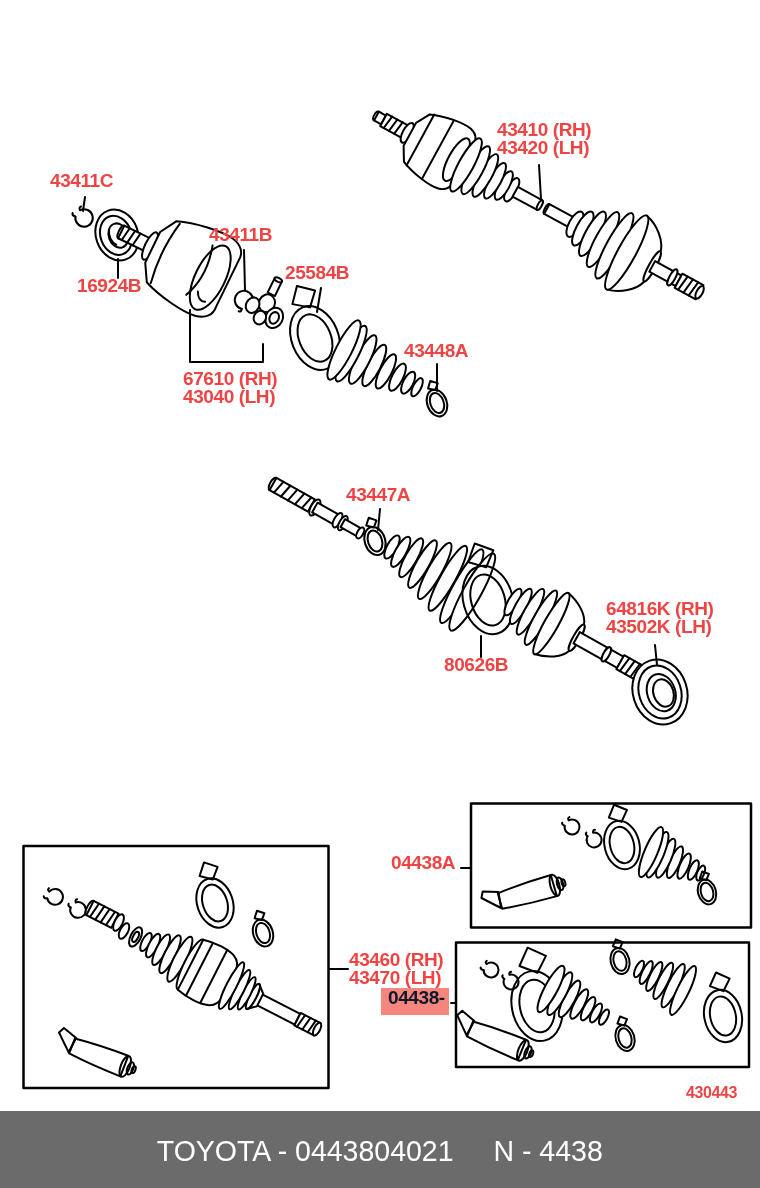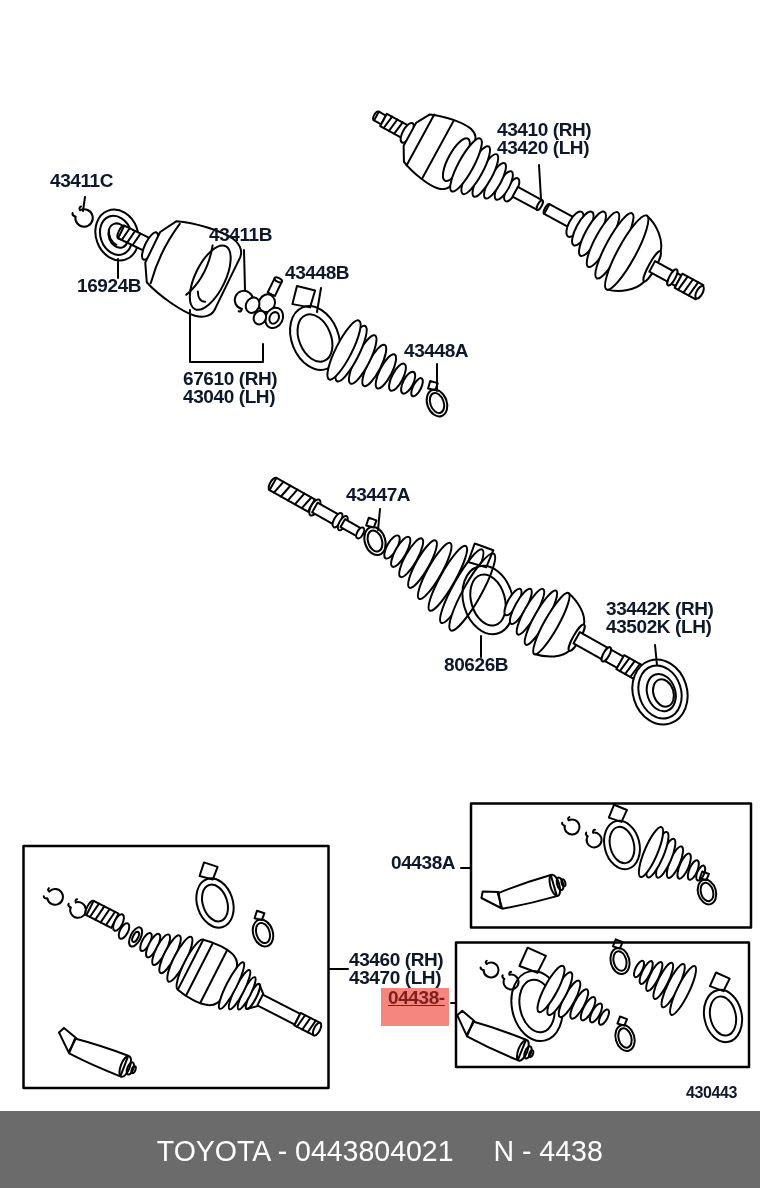--- a/index.html
+++ b/index.html
@@ -3,22 +3,22 @@
 <meta charset="utf-8">
 <style>
   html,body{margin:0;padding:0;}
   body{width:760px;height:1188px;position:relative;background:#ffffff;overflow:hidden;
        font-family:"Liberation Sans",sans-serif;}
   svg.art{position:absolute;left:0;top:0;}
   svg.art *{stroke:#000;stroke-width:2;stroke-linecap:round;stroke-linejoin:round;fill:none;}
   svg.art .w{fill:#ffffff;}
   svg.art .box{stroke-width:2.5;fill:none;}
   .lbl{position:absolute;font-weight:700;font-size:19px;line-height:18px;letter-spacing:-0.4px;
-       color:#0f172a;white-space:nowrap;}
-  .hl{background:#f4867e;color:#7f1d1d;padding:1px 4px 19px 7px;text-decoration:underline;}
+       color:#ef4444;white-space:nowrap;}
+  .hl{background:#f4867e;color:#0f172a;padding:1px 4px 8px 7px;}
   .fig{font-size:16px;}
   .footer{position:absolute;left:0;top:1111px;width:760px;height:80px;background:#6b6b6b;
           color:#ffffff;display:flex;align-items:center;justify-content:center;}
   .footer-row{display:flex;gap:42px;font-size:30px;transform:scaleX(0.95);}
 </style>
 </head>
 <body>
 
 <svg class="art" width="760" height="1188" viewBox="0 0 760 1188">
   <defs>
@@ -261,34 +261,34 @@
     <path d="M655,645 L657,665"></path>
     <path d="M461,868 L471,868"></path>
     <path d="M329,969 L348,969"></path>
     <path d="M451,1003 L456,1003"></path>
   </g>
 </svg>
 
 <div class="lbl" style="left:50px;top:172px">43411C</div>
 <div class="lbl" style="left:77px;top:277px">16924B</div>
 <div class="lbl" style="left:209px;top:226px">43411B</div>
-<div class="lbl" style="left:285px;top:264px">43448B</div>
+<div class="lbl" style="left:285px;top:264px">25584B</div>
 <div class="lbl" style="left:183px;top:370px">
   <div>67610 (RH)</div>
   <div>43040 (LH)</div>
 </div>
 <div class="lbl" style="left:404px;top:342px">43448A</div>
 <div class="lbl" style="left:497px;top:121px">
   <div>43410 (RH)</div>
   <div>43420 (LH)</div>
 </div>
 <div class="lbl" style="left:346px;top:486px">43447A</div>
 <div class="lbl" style="left:444px;top:656px">80626B</div>
 <div class="lbl" style="left:606px;top:600px">
-  <div>33442K (RH)</div>
+  <div>64816K (RH)</div>
   <div>43502K (LH)</div>
 </div>
 <div class="lbl" style="left:391px;top:854px">04438A</div>
 <div class="lbl" style="left:349px;top:951px">
   <div>43460 (RH)</div>
   <div>43470 (LH)</div>
 </div>
 <div class="lbl hl" style="left:381px;top:988px">04438-</div>
 <div class="lbl fig" style="left:686px;top:1084px">430443</div>
 

